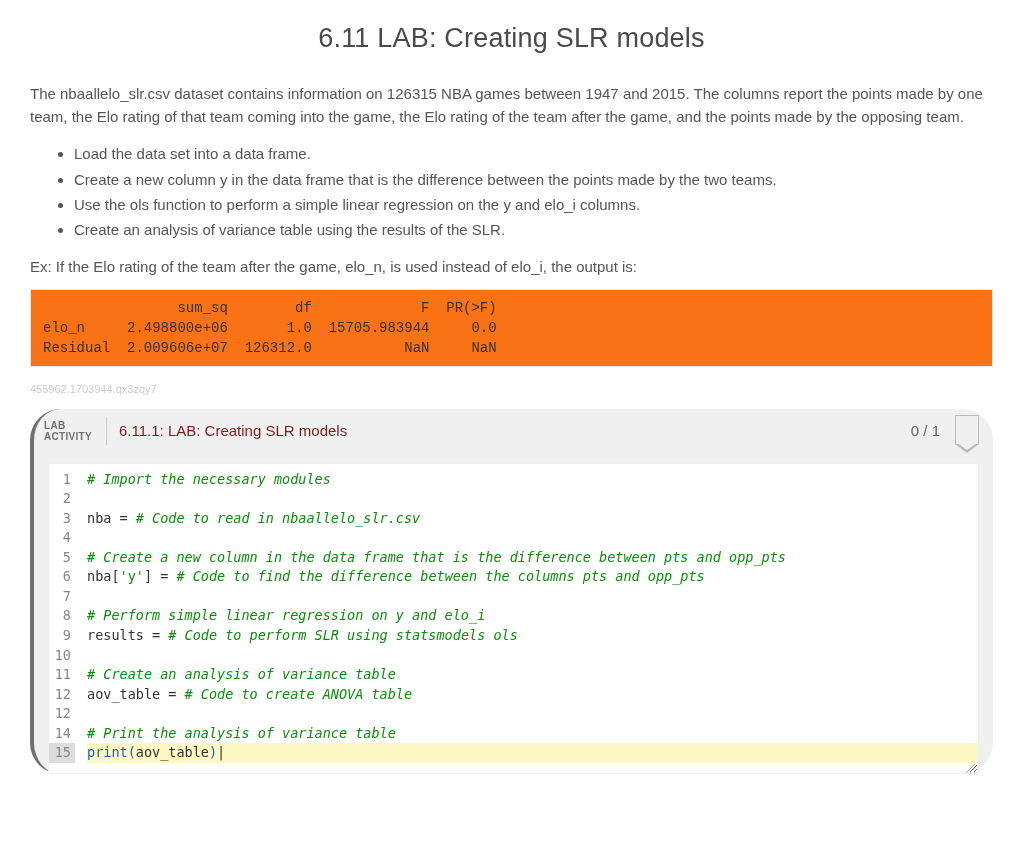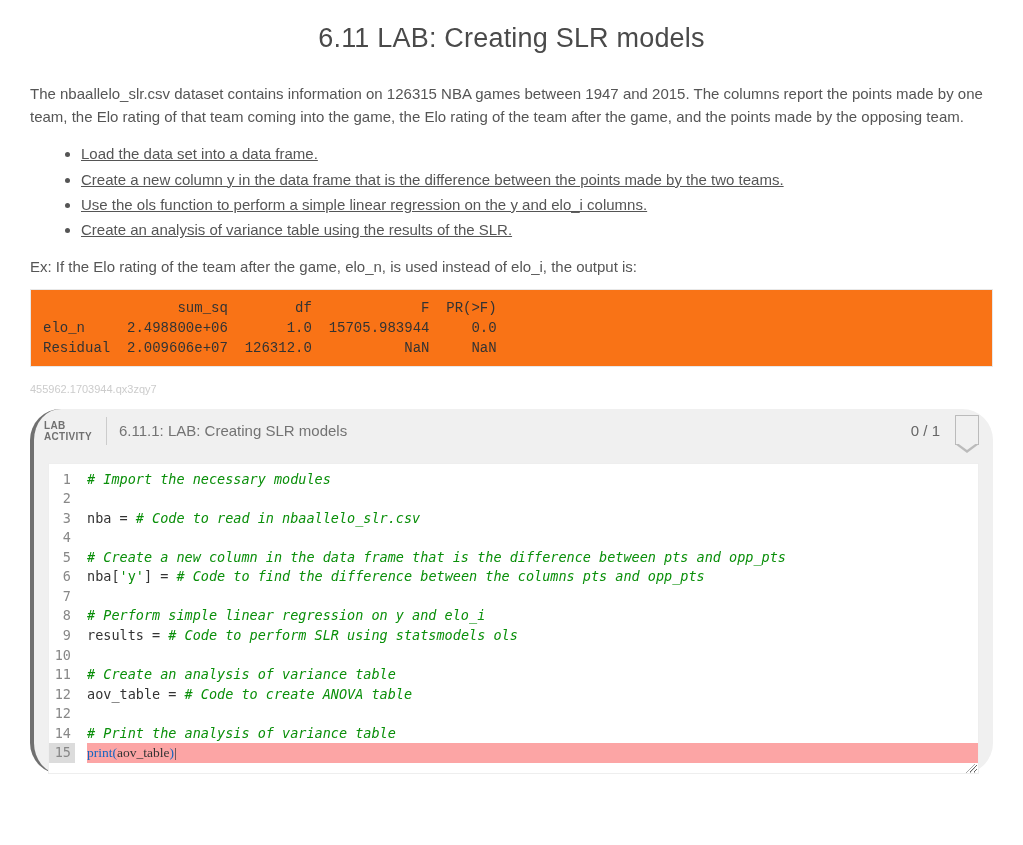--- a/index.html
+++ b/index.html
@@ -16,21 +16,21 @@
   h1.page-title {
     color: #4a4a4a;
     font-weight: 400;
     font-size: 27px;
     margin: 0 0 22px 0;
     letter-spacing: 0.2px;
     text-align: center;
   }
   p.intro { margin: 0 0 14px 0; }
   ul.bullets { margin: 0 0 14px 0; padding-left: 40px; }
-  ul.bullets li { margin: 2px 11px; text-decoration: underline; }
+  ul.bullets li { margin: 2px 4px; }
   p.example { margin: 0 0 10px 0; }
   pre.output-box {
     background: #f97316;
     border: 1px solid #e8e8e8;
     padding: 8px 12px;
     font-family: "Courier New", monospace;
     font-size: 14px;
     line-height: 1.45;
     white-space: pre;
     color: #333;
@@ -62,21 +62,21 @@
     letter-spacing: 0.3px;
   }
   .act-divider {
     width: 1px;
     background: #ccc;
     align-self: stretch;
     margin: 8px 4px;
   }
   .act-title {
     flex: 1;
-    color: #737373;
+    color: #7f1d1d;
     font-size: 15px;
     padding-left: 8px;
   }
   .act-score {
     color: #666;
     font-size: 15px;
     margin-right: 15px;
   }
   .bookmark {
     width: 24px;
@@ -156,21 +156,21 @@
     min-width: 32px;
   }
   .gutter div { padding: 0 4px; }
   .codelines {
     padding: 6px 0 0 6px;
     flex: 1;
     white-space: pre;
     color: #333;
   }
   .codelines .line { height: 1.45em; }
-  .line.active { background: #fca5a5; font-family: Liberation Serif, serif; }
+  .line.active { background: #fef9c3; }
   .gutter .active { background: #dcdcdc; }
   .c-comment { color: #0a8f0a; font-style: italic; }
   .c-str { color: #0a8f0a; }
   .c-kw { color: #1565c0; }
   .c-paren { color: #1565c0; }
   .c-var { color: #333; }
   .resize-handle {
     position: absolute;
     right: 3px;
     bottom: 3px;

